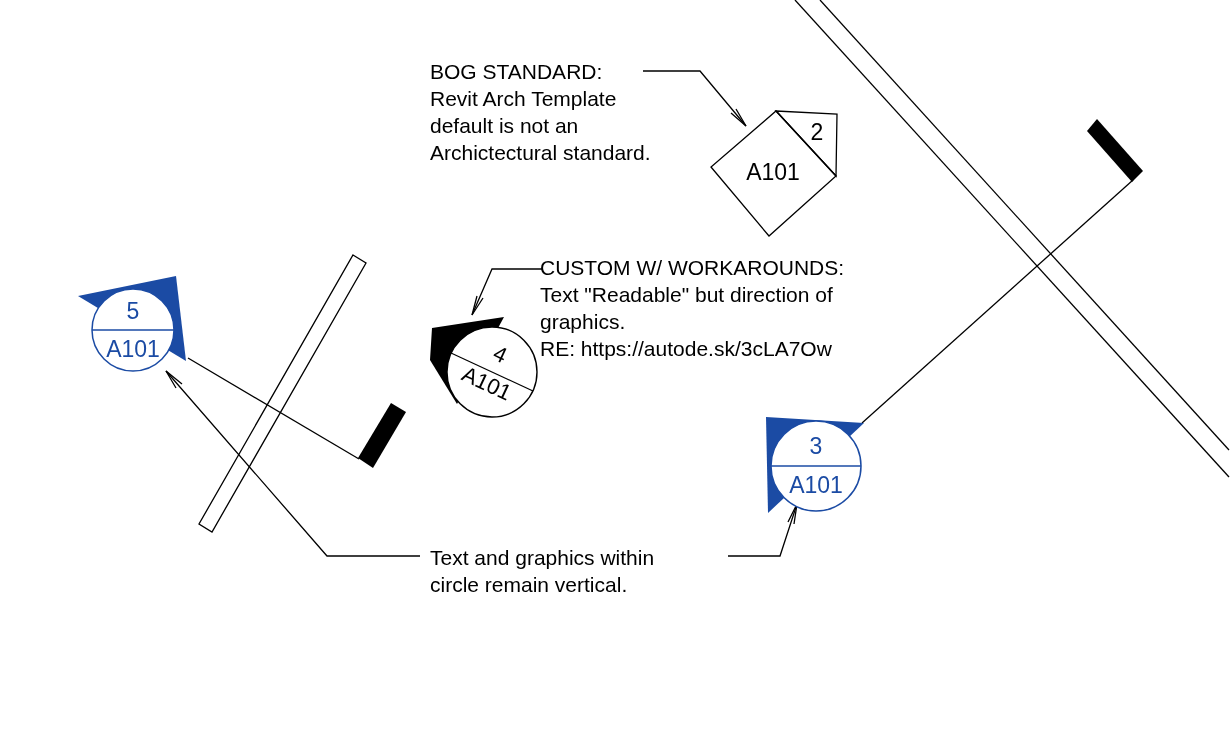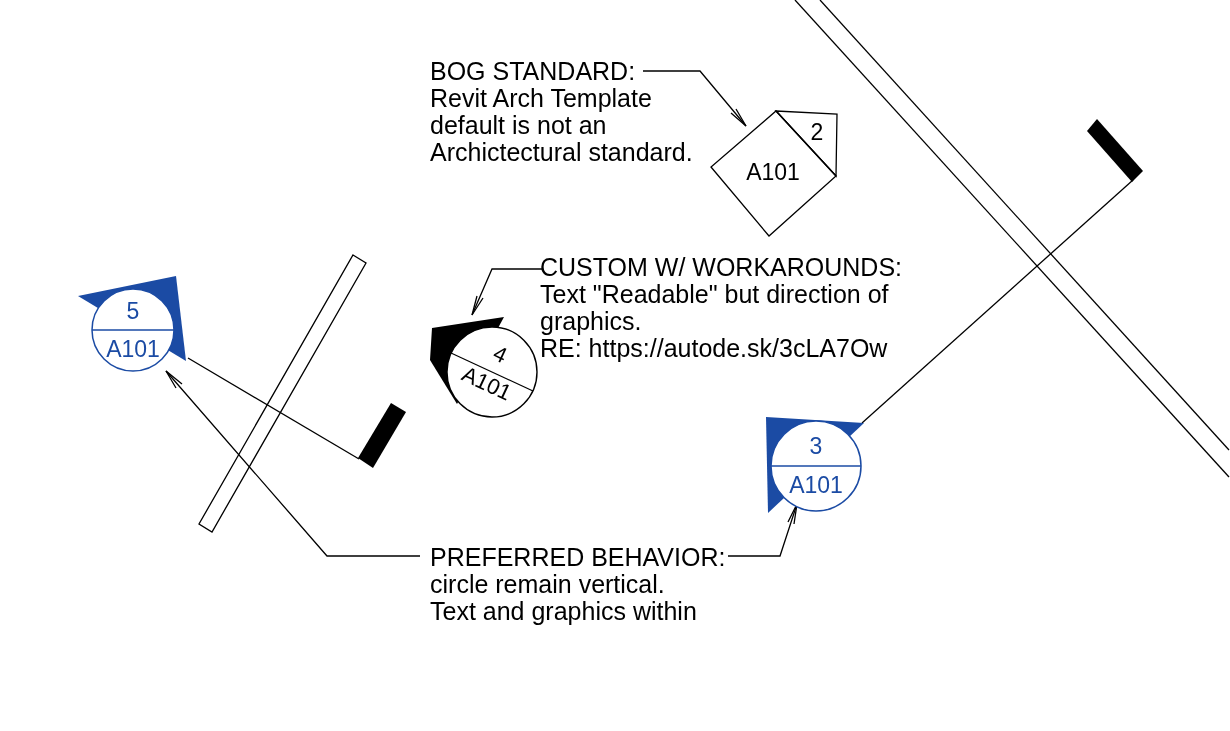--- a/index.html
+++ b/index.html
@@ -1,19 +1,19 @@
 <!DOCTYPE html>
 <html style="--marker-blue: #1b4ba4; --ink: #000000; --bg: #ffffff;"><head>
 <meta charset="utf-8">
 <style>
   html,body{margin:0;padding:0;background:#fff;}
   .canvas{position:relative;width:1230px;height:731px;background:var(--bg,#fff);
           font-family:"Liberation Sans",sans-serif;overflow:hidden;}
   .canvas svg{position:absolute;left:0;top:0;}
-  .note{position:absolute;color:var(--ink,#000);font-size:25px;line-height:27px;white-space:nowrap;}
+  .note{position:absolute;color:var(--ink,#000);font-size:21px;line-height:27px;white-space:nowrap;}
   .mlabel{position:absolute;width:100px;text-align:center;font-size:23px;line-height:24px;white-space:nowrap;}
   .blue{color:var(--marker-blue,#1b4ba4);}
   .ink{color:var(--ink,#000);}
   .blue-stroke{stroke:var(--marker-blue,#1b4ba4);}
   .blue-fill{fill:var(--marker-blue,#1b4ba4);}
   .ink-stroke{stroke:var(--ink,#000);fill:none;}
   .ink-fill{fill:var(--ink,#000);}
   .white-fill{fill:#fff;}
   .rot4{position:absolute;left:432px;top:342px;width:120px;height:60px;transform:rotate(25deg);}
   .rot4 span{position:absolute;left:0;width:120px;text-align:center;font-size:22px;line-height:22px;}
@@ -97,23 +97,22 @@
   </div>
 
   <div class="note" style="left:540px;top:254px;">
     <div>CUSTOM W/ WORKAROUNDS:</div>
     <div>Text "Readable" but direction of</div>
     <div>graphics.</div>
     <div>RE: https://autode.sk/3cLA7Ow</div>
   </div>
 
   <div class="note" style="left:430px;top:544px;">
-    <div>PREFERRED BEHAVIOR:</div>
+    <div>Text and graphics within</div>
     <div>circle remain vertical.</div>
-    <div>Text and graphics within</div>
   </div>
 
   <div class="mlabel ink" style="left:767px;top:120px;">2</div>
   <div class="mlabel ink" style="left:723px;top:160px;">A101</div>
 
   <div class="rot4 ink">
     <span class="d">4</span>
     <span class="s">A101</span>
   </div>
 

